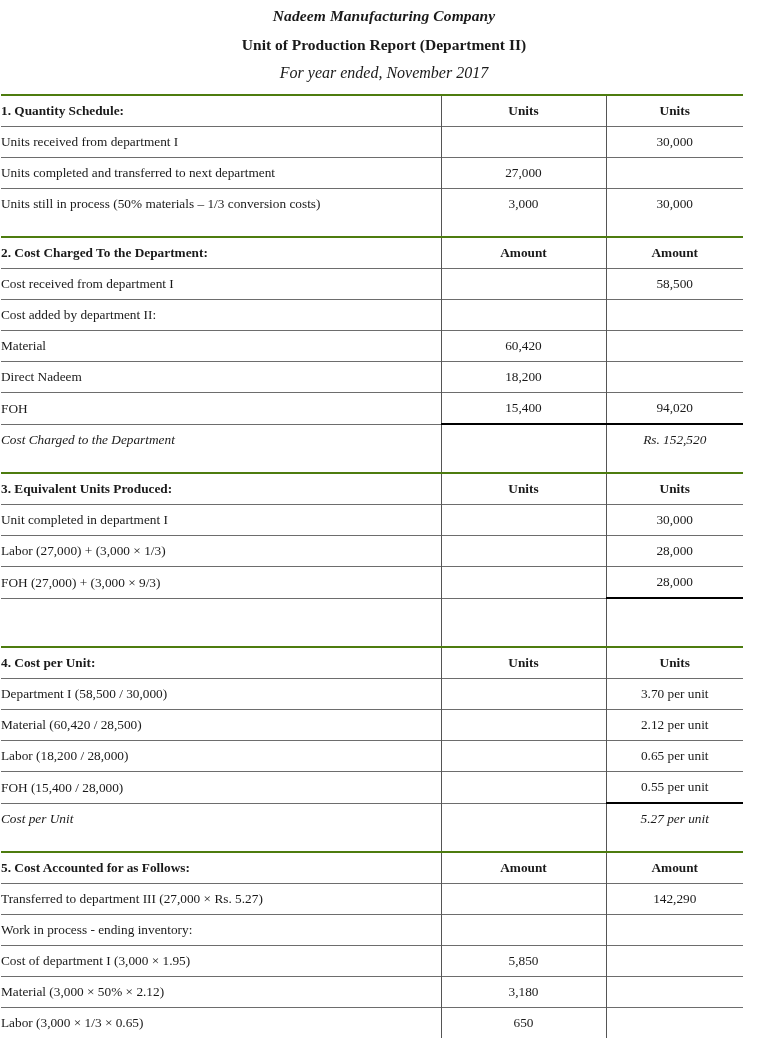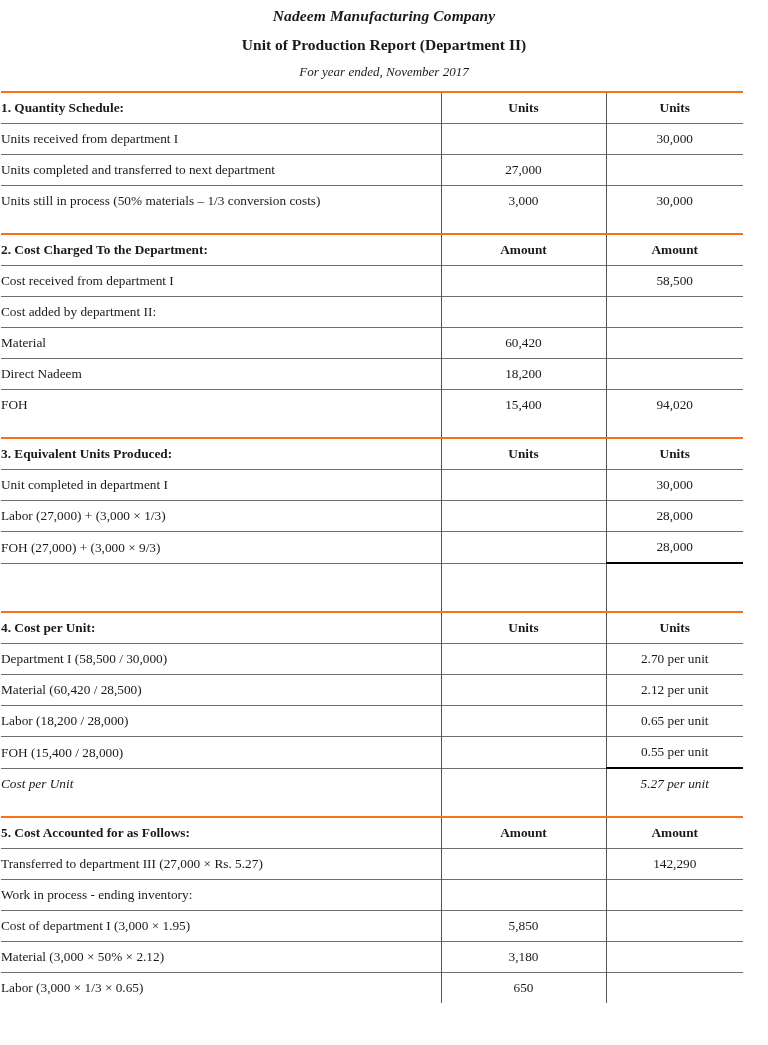--- a/index.html
+++ b/index.html
@@ -36,21 +36,21 @@
     line-height: 1.0;
     padding: 3px 0 0 0;
   }
   .title-report {
     font-size: 15.5px;
     font-weight: bold;
     line-height: 1.0;
     padding: 13px 0 0 0;
   }
   .title-period {
-    font-size: 13px;
+    font-size: 16px;
     font-style: italic;
     line-height: 1.0;
     padding: 13px 0 0 0;
   }
 
   
   table.report {
     margin-top: 13px;
     width: 742px;
     border-collapse: collapse;
@@ -70,21 +70,21 @@
 
   
   .cd { padding-left: 7px; text-align: left; }
   .cm, .cr { text-align: center; }
 
   
   td.vl { border-left: 1px solid #555; }
 
   
   tr.rule-thin > td { border-top: 1px solid #6d6d6d; }
-  tr.rule-sec  > td { border-top: 2px solid #f97316; }
+  tr.rule-sec  > td { border-top: 2px solid #4d7c0f; }
 
   
   tr.spacer > td { height: 17px; }
 
   
   .tot-thick { border-top: 2.6px solid #000 !important; }
 
   
   .sec-head { font-weight: bold; }
   .col-head { font-weight: bold; }
@@ -157,20 +157,25 @@
         <tr class="rule-thin">
           <td class="cd">Direct Nadeem</td>
           <td class="cm vl">18,200</td>
           <td class="cr vl"></td>
         </tr>
         <tr class="rule-thin">
           <td class="cd">FOH</td>
           <td class="cm vl">15,400</td>
           <td class="cr vl">94,020</td>
         </tr>
+        <tr class="rule-thin">
+          <td class="cd total-lbl">Cost Charged to the Department</td>
+          <td class="cm vl total-val tot-thick"></td>
+          <td class="cr vl total-val tot-thick">Rs. 152,520</td>
+        </tr>
         <tr class="spacer">
           <td class="cd"></td>
           <td class="cm vl"></td>
           <td class="cr vl"></td>
         </tr>
         <tr class="rule-sec">
           <td class="cd sec-head">3. Equivalent Units Produced:</td>
           <td class="cm vl col-head">Units</td>
           <td class="cr vl col-head">Units</td>
         </tr>
@@ -200,21 +205,21 @@
           <td class="cr vl"></td>
         </tr>
         <tr class="rule-sec">
           <td class="cd sec-head">4. Cost per Unit:</td>
           <td class="cm vl col-head">Units</td>
           <td class="cr vl col-head">Units</td>
         </tr>
         <tr class="rule-thin">
           <td class="cd">Department I (58,500 / 30,000)</td>
           <td class="cm vl"></td>
-          <td class="cr vl">2.70 per unit</td>
+          <td class="cr vl">3.70 per unit</td>
         </tr>
         <tr class="rule-thin">
           <td class="cd">Material (60,420 / 28,500)</td>
           <td class="cm vl"></td>
           <td class="cr vl">2.12 per unit</td>
         </tr>
         <tr class="rule-thin">
           <td class="cd">Labor (18,200 / 28,000)</td>
           <td class="cm vl"></td>
           <td class="cr vl">0.65 per unit</td>

